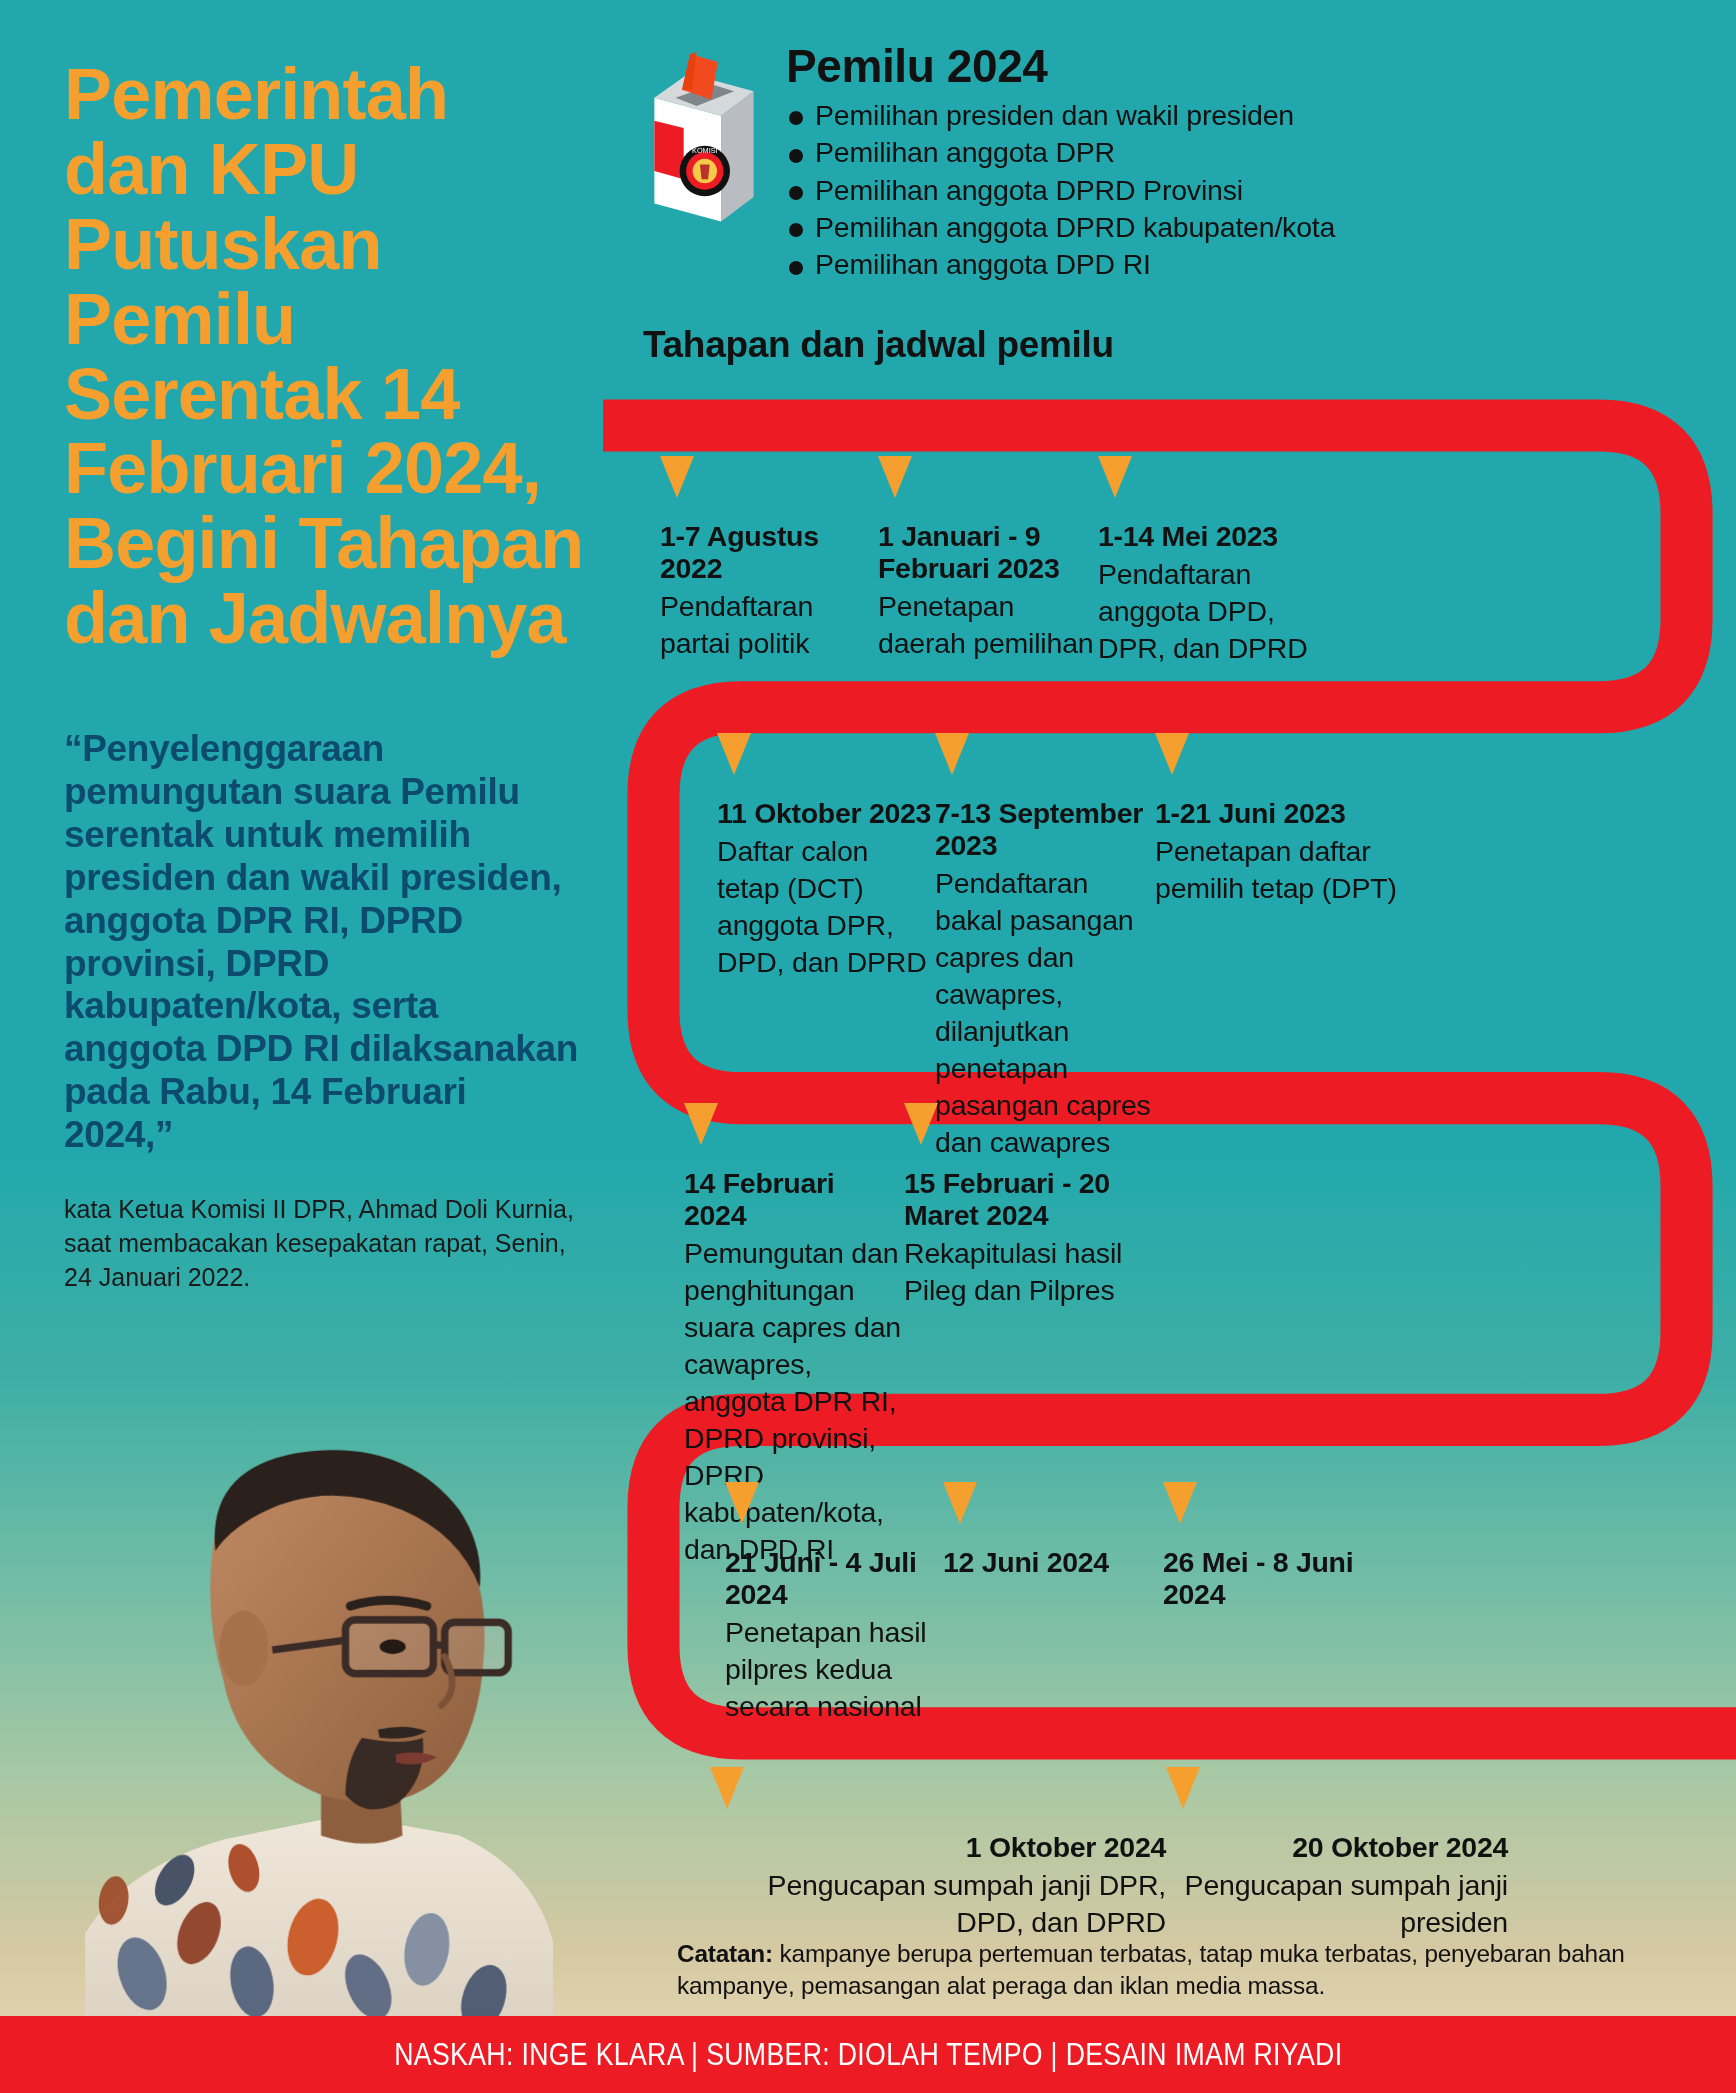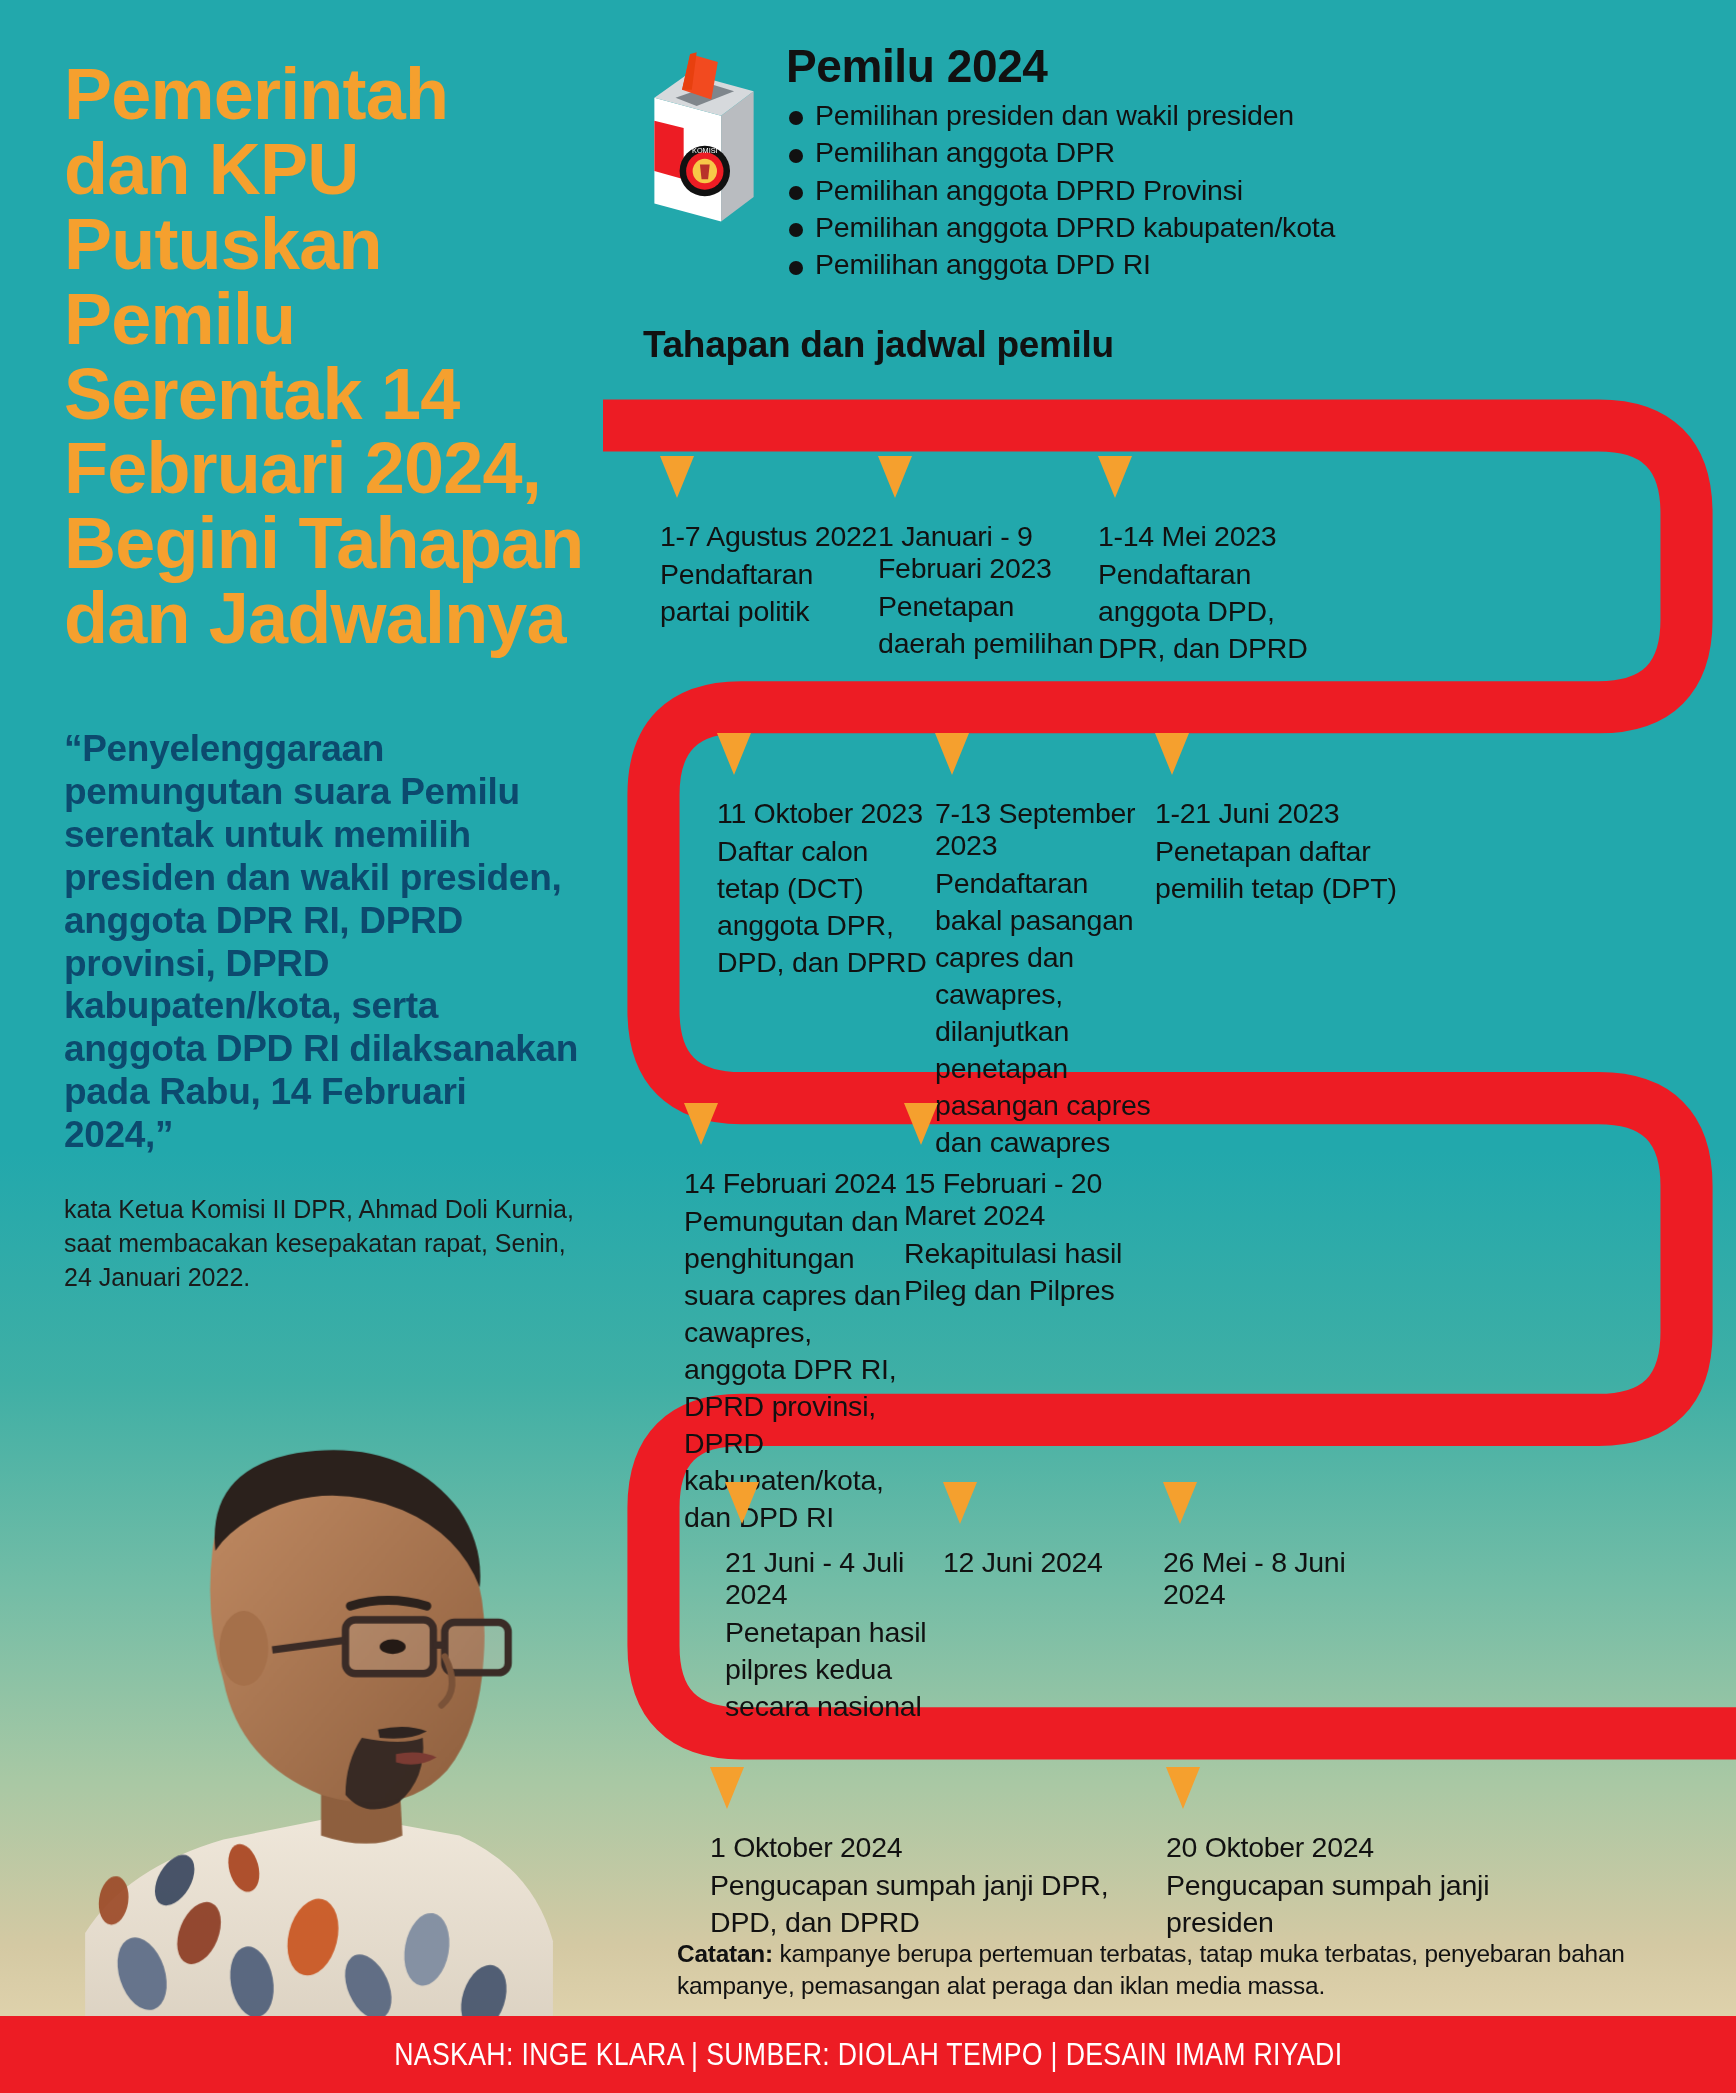--- a/index.html
+++ b/index.html
@@ -59,33 +59,33 @@
   .trow { position:absolute; display:flex; z-index:4; }
   .tcell { position:relative; }
   .tcell .tri {
     position:absolute; top:0; left:0;
     width:0; height:0;
     border-left:17px solid transparent;
     border-right:17px solid transparent;
     border-top:42px solid #F5A02E;
   }
   .tdate {
-    margin-top:64px; font-weight:normal; font-size:28.5px; color:#111;
+    margin-top:64px; font-weight:bold; font-size:28.5px; color:#111;
     line-height:1.13; letter-spacing:-0.3px;
   }
   .tdesc {
     margin-top:3.3px; font-size:28.5px; color:#111;
     line-height:1.30; letter-spacing:-0.2px;
   }
 
   .row1 { left:660px; top:456px; }
   .row2 { left:717px; top:733px; }
   .row3 { left:684px; top:1103px; }
   .row4 { left:725px; top:1482px; }
-  .row5 { left:710px; top:1767px; }
+  .row5 { left:710px; top:1767px;text-align:right; }
 
   .w-a { width:218px; } .w-b { width:220px; } .w-c { width:244px; }
 
   .note {
     position:absolute; left:677px; top:1938px; width:1034px;
     font-size:24.4px; line-height:1.30; color:#111; z-index:6; letter-spacing:-0.2px;
   }
   .note b { font-weight:bold; }
 
   

